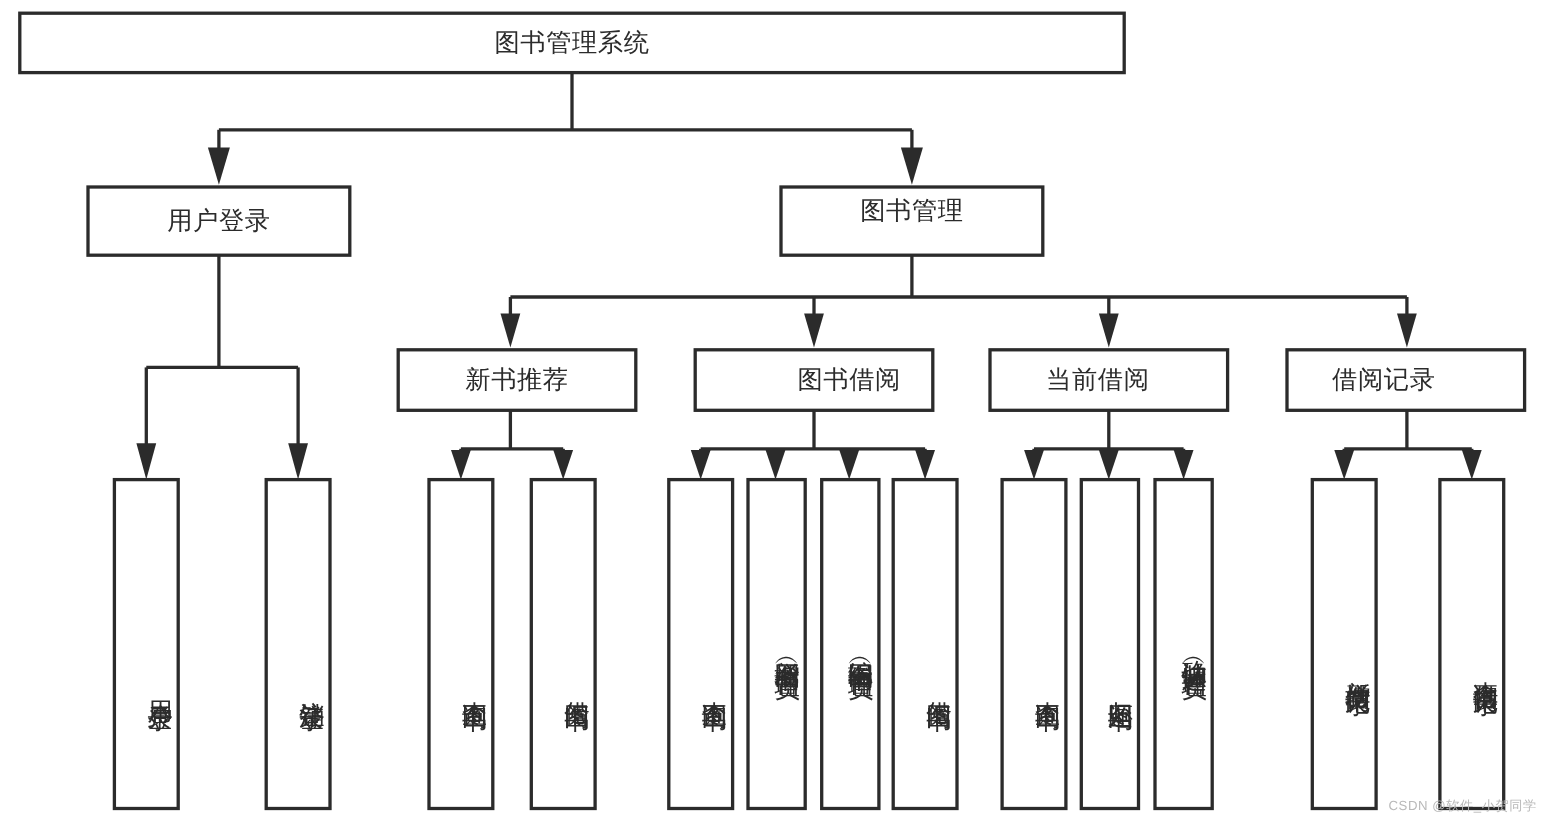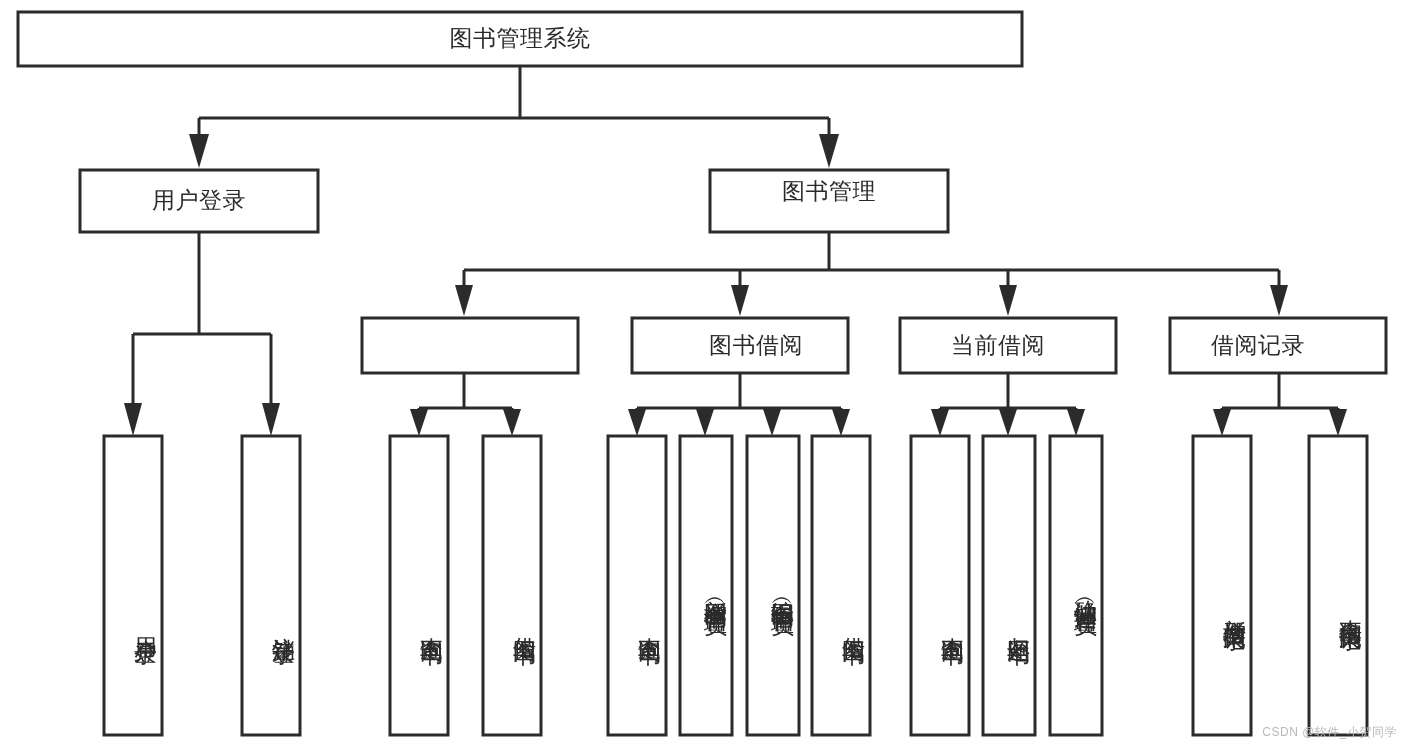--- a/index.html
+++ b/index.html
@@ -186,21 +186,22 @@
 
     <rect class="node-box" x="1193" y="436" width="58" height="299"></rect>
     <rect class="node-box" x="1309" y="436" width="58" height="299"></rect>
   </svg>
 
   <div class="node-label horizontal" style="left:18px;  top:12px;  width:1004px; height:54px;">图书管理系统</div>
 
   <div class="node-label horizontal" style="left:80px;  top:170px; width:238px; height:62px;">用户登录</div>
   <div class="node-label horizontal" style="left:710px; top:170px; width:238px; height:44px;">图书管理</div>
 
-  <div class="node-label horizontal" style="left:648px;  top:318px; width:216px; height:55px;">图书借阅</div>
+  <div class="node-label horizontal" style="left:362px;  top:318px; width:216px; height:55px;">新书推荐</div>
+  <div class="node-label horizontal" style="left:664px;  top:318px; width:216px; height:55px;">图书借阅</div>
   <div class="node-label horizontal" style="left:900px;  top:318px; width:196px; height:55px;">当前借阅</div>
   <div class="node-label horizontal" style="left:1170px; top:318px; width:176px; height:55px;">借阅记录</div>
 
   <div class="node-label vertical" style="left:104px; top:504px; width:58px; height:231px;">用户登录</div>
   <div class="node-label vertical" style="left:242px; top:504px; width:58px; height:231px;">注销登录</div>
 
   <div class="node-label vertical" style="left:390px; top:504px; width:58px; height:231px;">查询图书</div>
   <div class="node-label vertical" style="left:483px; top:504px; width:58px; height:231px;">借阅图书</div>
 
   <div class="node-label vertical" style="left:608px; top:504px; width:58px; height:231px;">查询图书</div>

